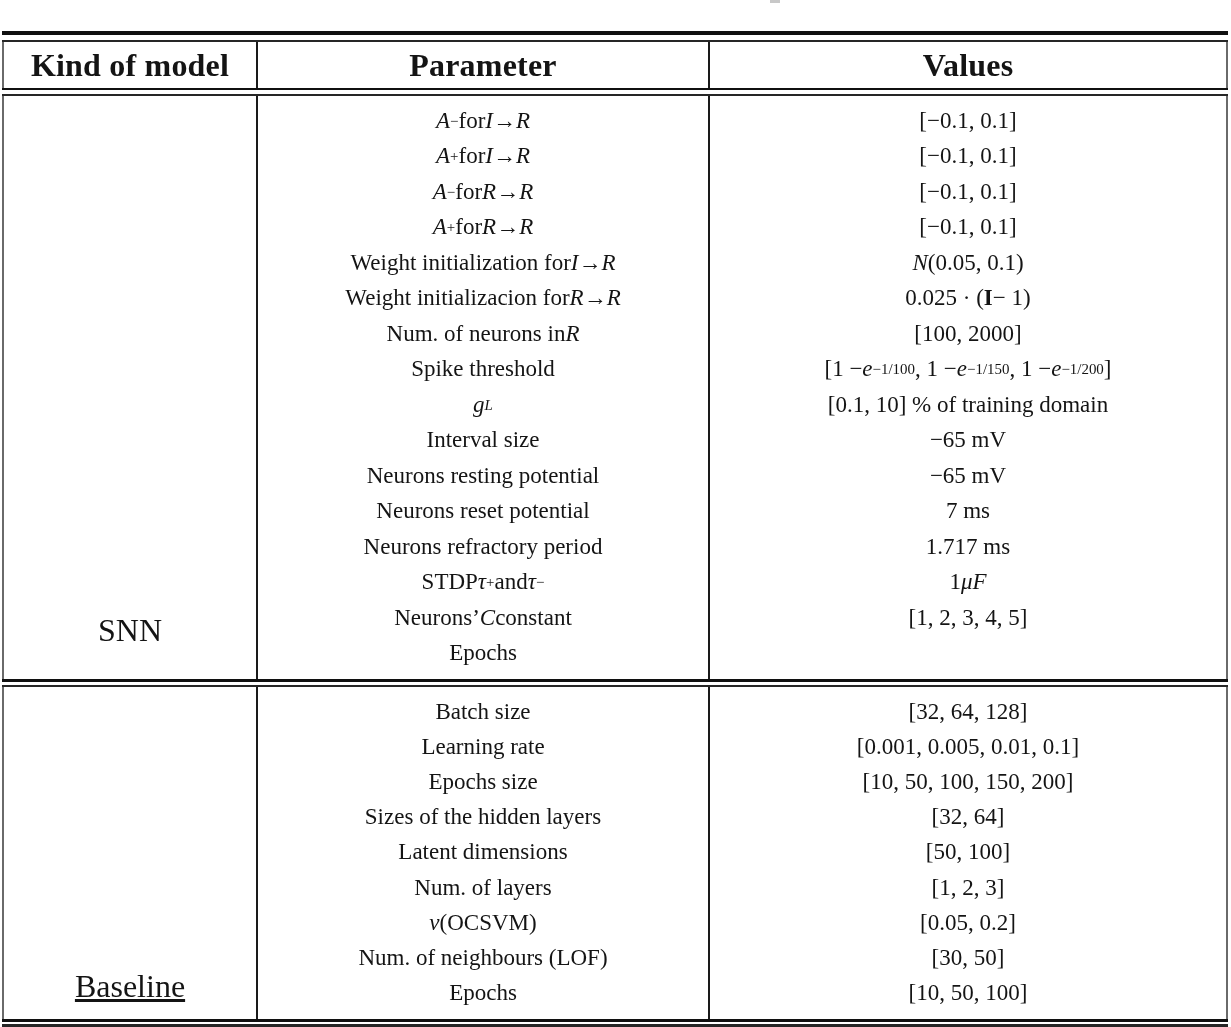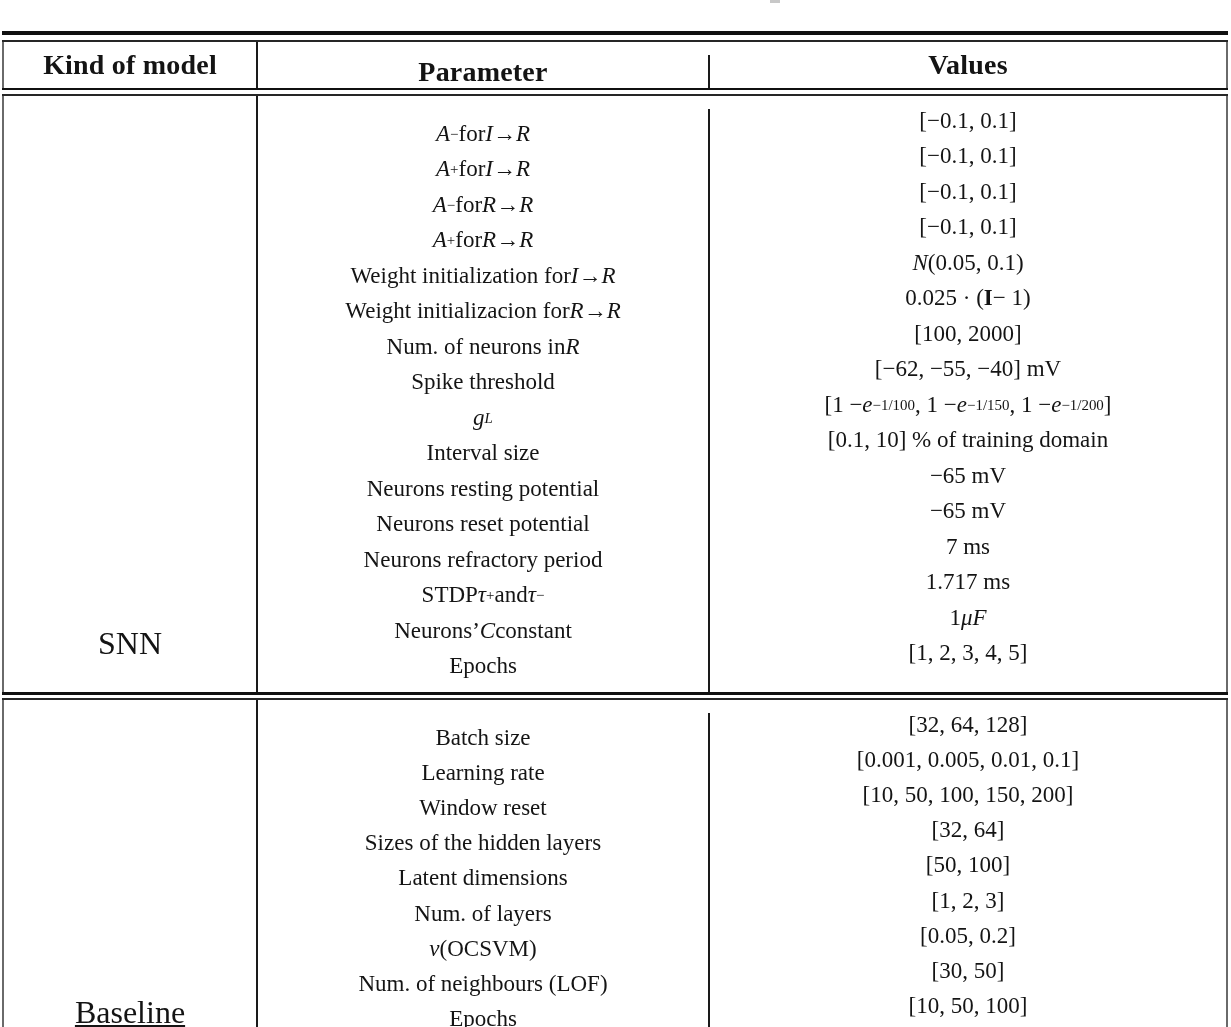--- a/index.html
+++ b/index.html
@@ -22,27 +22,27 @@
   .hrule { width: 100%; }
   .hr-a { background: #101010; }
   .hr-b { background: #262626; }
   .r-top  .hr-a { height: 4px; margin-bottom: 5px; } .r-top  .hr-b { height: 2px; }
   .r-head .hr-a { height: 2px; margin-bottom: 4px; } .r-head .hr-b { height: 2px; }
   .r-mid  .hr-a { height: 3px; margin-bottom: 3px; } .r-mid  .hr-b { height: 2px; }
   .r-bot  .hr-a { height: 3px; margin-bottom: 2px; } .r-bot  .hr-b { height: 3px; }
 
   .hrow { display: flex; width: 100%; }
   .c1 { width: 256px; border-left: 2px solid #6a6a6a; border-right: 2px solid #1a1a1a; }
-  .c2 { width: 452px; border-right: 2px solid #1a1a1a; margin-top: 13px; }
+  .c2 { width: 452px; border-right: 2px solid #1a1a1a; }
   .c3 { flex: 1; border-right: 2px solid #6a6a6a; }
 
   .header-row { height: 46px; }
   .header-row .cell {
     display: flex; align-items: center; justify-content: center;
-    font-weight: bold; font-size: 28px; letter-spacing: 0.2px;
+    font-weight: bold; font-size: 32px; letter-spacing: 0.2px;
   }
 
   .section { display: flex; width: 100%; }
   .model-cell {
     display: flex; align-items: flex-end; justify-content: center;
     font-size: 32px;
   }
   #section-snn .model-cell span { transform: translateY(-30px); display: inline-block; }
   #section-baseline .model-cell span { transform: translateY(-14px); display: inline-block; text-decoration: underline; }
   .list-cell { padding: 7px 4px 8px; display: flex; flex-direction: column; }
@@ -111,21 +111,20 @@
           <div class="prow">Epochs</div>
         </div>
       <div class="c3 list-cell">
           <div class="prow">[−0.1, 0.1]</div>
           <div class="prow">[−0.1, 0.1]</div>
           <div class="prow">[−0.1, 0.1]</div>
           <div class="prow">[−0.1, 0.1]</div>
           <div class="prow"><i class="cal">N</i>(0.05, 0.1)</div>
           <div class="prow">0.025 · (<span class="bb">I</span> − 1)</div>
           <div class="prow">[100, 2000]</div>
-          <div class="prow">[−62, −55, −40] mV</div>
           <div class="prow">[1 − <i>e</i><sup>−1/100</sup>, 1 − <i>e</i><sup>−1/150</sup>, 1 − <i>e</i><sup>−1/200</sup>]</div>
           <div class="prow">[0.1, 10] % of training domain</div>
           <div class="prow">−65 mV</div>
           <div class="prow">−65 mV</div>
           <div class="prow">7 ms</div>
           <div class="prow">1.717 ms</div>
           <div class="prow">1 <i>μF</i></div>
           <div class="prow">[1, 2, 3, 4, 5]</div>
         </div>
     </div>
@@ -135,21 +134,21 @@
       <div class="hr-b"></div>
     </div>
 
     <div class="hrow section" id="section-baseline">
       <div class="c1 model-cell">
         <span>Baseline</span>
       </div>
       <div class="c2 list-cell">
           <div class="prow">Batch size</div>
           <div class="prow">Learning rate</div>
-          <div class="prow">Window reset</div>
+          <div class="prow">Epochs size</div>
           <div class="prow">Sizes of the hidden layers</div>
           <div class="prow">Latent dimensions</div>
           <div class="prow">Num. of layers</div>
           <div class="prow"><i>ν</i> (OCSVM)</div>
           <div class="prow">Num. of neighbours (LOF)</div>
           <div class="prow">Epochs</div>
         </div>
       <div class="c3 list-cell">
           <div class="prow">[32, 64, 128]</div>
           <div class="prow">[0.001, 0.005, 0.01, 0.1]</div>

